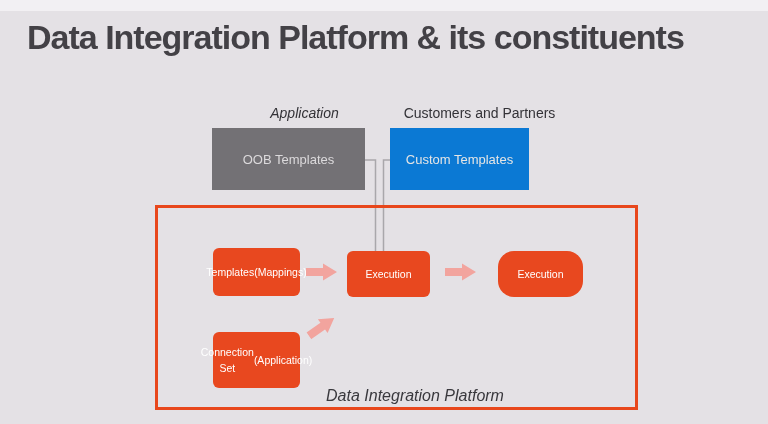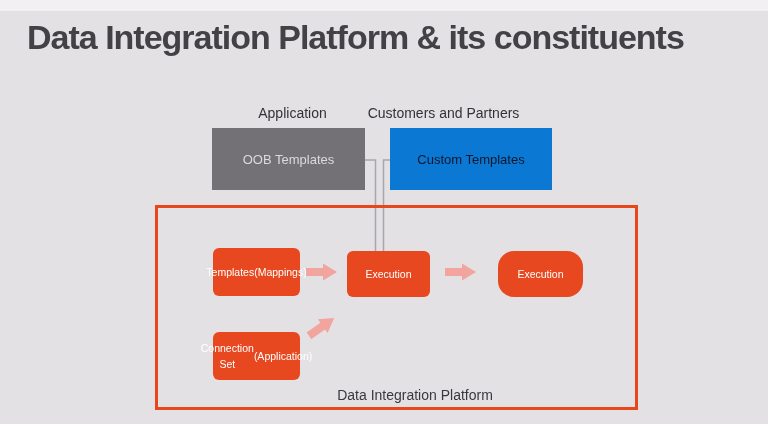--- a/index.html
+++ b/index.html
@@ -17,57 +17,57 @@
   }
   .slide-title {
     position: absolute; left: 27px; top: 18px; width: 720px;
     font-size: 34px; font-weight: 700; letter-spacing: -1px;
     color: #434146; white-space: nowrap;
   }
   .lane-label {
     position: absolute; top: 105px; height: 18px;
     font-size: 14px; color: #333237; text-align: center;
   }
-  .lane-label.application { left: 216px; width: 153px; }
-  .lane-label.customers  { left: 364px; width: 159px; }
+  .lane-label.application { left: 228px; width: 153px; font-style: italic; }
+  .lane-label.customers  { left: 400px; width: 159px; }
   .big-box {
     position: absolute; top: 128px; height: 62px;
     display: flex; align-items: center; justify-content: center;
     font-size: 13px; z-index: 3;
   }
   .big-box.gray { left: 212px; width: 153px; background: #737175; color: #dcdadc; }
-  .big-box.blue { left: 390px; width: 162px; background: #0b79d4; color: #0f172a; }
+  .big-box.blue { left: 390px; width: 139px; background: #0b79d4; color: #e5e5e5; }
   .connector-svg {
     position: absolute; left: 0; top: 0; width: 768px; height: 424px;
     z-index: 1; pointer-events: none;
   }
   .platform-boundary {
     position: absolute; left: 155px; top: 205px; width: 477px; height: 199px;
     border: 3px solid #e8471c; z-index: 2; background: transparent;
   }
   .node {
     position: absolute; background: #e8481f; color: #ffffff;
     border-radius: 6px; z-index: 4;
     display: flex; flex-direction: row; align-items: center; justify-content: center;
     font-size: 10.5px; line-height: 1.55; text-align: center;
   }
   .node.templates  { left: 213px; top: 248px; width: 87px; height: 48px; }
   .node.projects   { left: 347px; top: 251px; width: 83px; height: 46px; }
   .node.execution  { left: 498px; top: 251px; width: 85px; height: 46px; border-radius: 16px; }
-  .node.connection { left: 213px; top: 332px; width: 87px; height: 48px; }
+  .node.connection { left: 213px; top: 332px; width: 87px; height: 56px; }
   .arrow {
     position: absolute; z-index: 4; width: 31px; height: 18px;
   }
   .arrow svg { display: block; width: 100%; height: 100%; }
   .arrow.a1 { left: 306px; top: 263px; }
   .arrow.a2 { left: 445px; top: 263px; }
   .arrow.a3 { left: 306px; top: 318px; transform: rotate(-35deg); }
   .platform-label {
     position: absolute; left: 300px; top: 387px; width: 230px;
-    text-align: center; font-size: 14px; color: #39383d; z-index: 4;
+    text-align: center; font-size: 16px; color: #39383d; z-index: 4; font-style: italic;
   }
 </style>
 </head>
 <body>
 
 <div class="frame">
 
   <div class="top-strip"></div>
 
   <div class="slide-title">Data Integration Platform &amp; its constituents</div>

